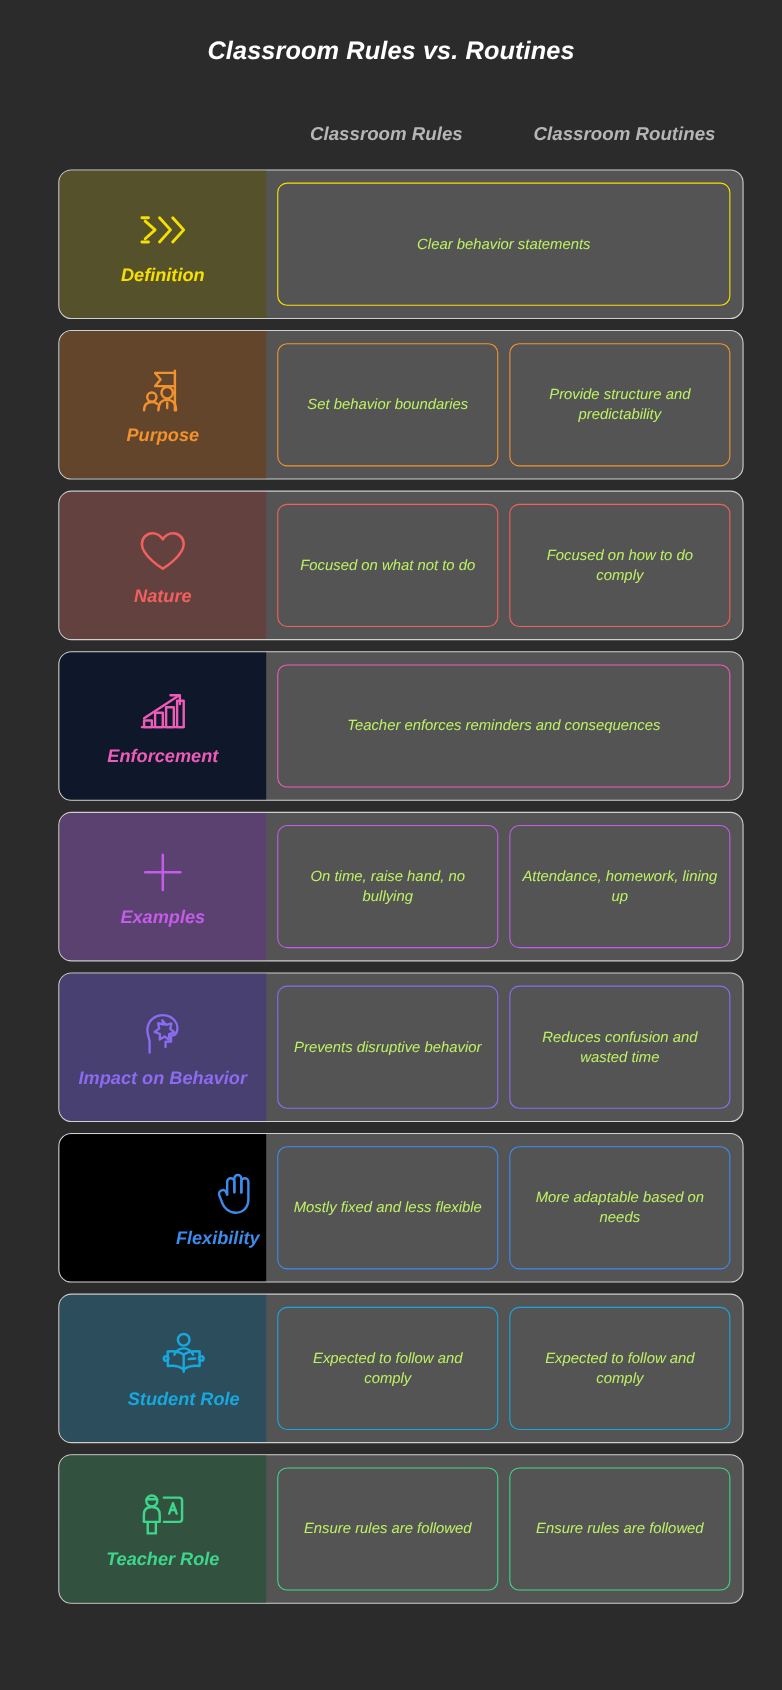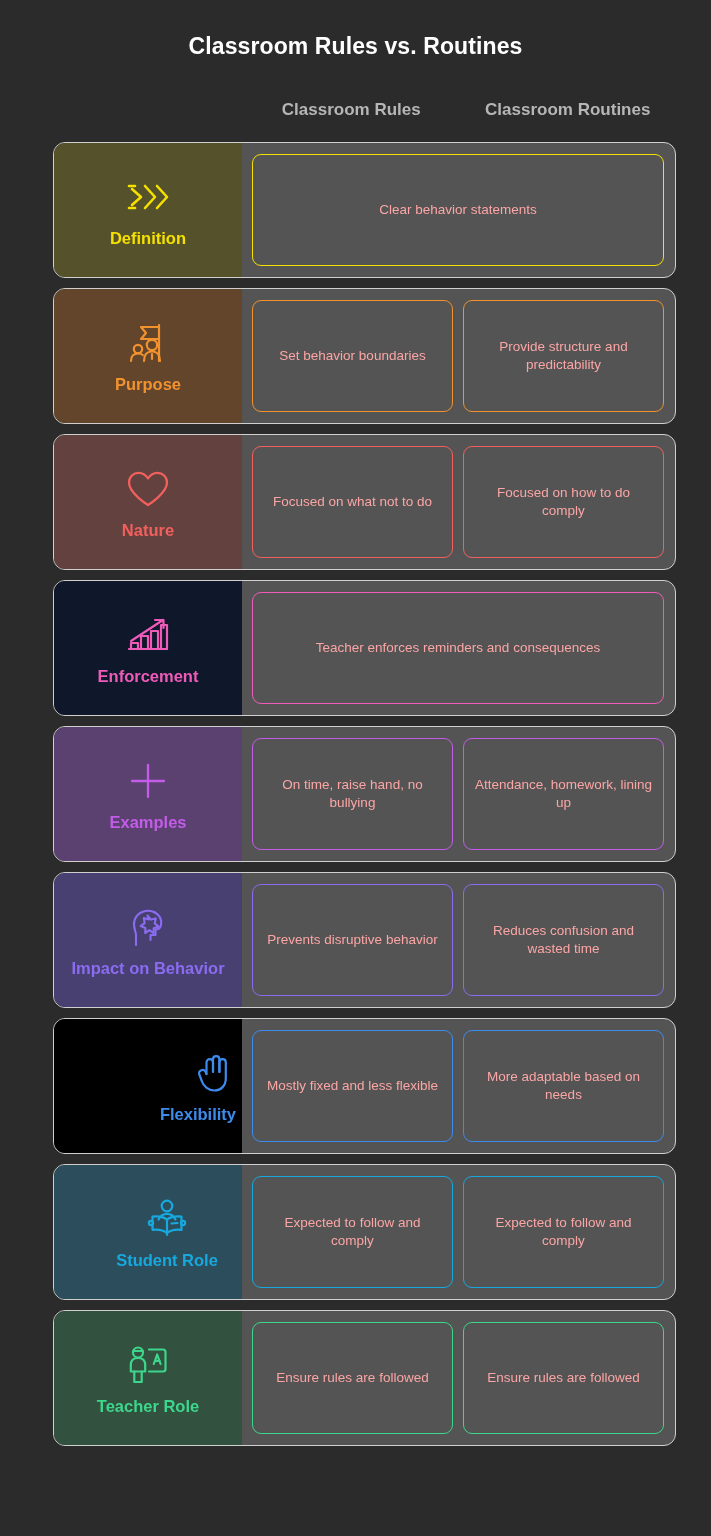--- a/index.html
+++ b/index.html
@@ -12,32 +12,33 @@
     height: 1536px;
     font-family: "Liberation Sans", sans-serif;
     overflow: hidden;
   }
   .page {
     position: relative;
     width: 711px;
     height: 1536px;
     background: #2b2b2b;
     box-sizing: border-box;
+    font-style: italic;
   }
   .title {
     text-align: center;
     color: #ffffff;
     font-size: 23px;
     font-weight: bold;
     letter-spacing: 0.1px;
     padding-top: 33px;
   }
   .col-headers {
     display: flex;
-    margin-top: 40px;
+    margin-top: 52px;
     padding-left: 53px;
     padding-right: 35px;
     box-sizing: border-box;
   }
   .ch-spacer {
     width: 190px;
     flex: 0 0 190px;
   }
   .ch-cell {
     flex: 1 1 0;
@@ -99,21 +100,21 @@
   }
   .cell {
     flex: 1 1 0;
     background: #545454;
     border-radius: 9px;
     border: 1.7px solid #888;
     display: flex;
     align-items: center;
     justify-content: center;
     text-align: center;
-    color: #fca5a5;
+    color: #bef264;
     font-size: 13.5px;
     line-height: 1.35;
     padding: 6px 10px;
     box-sizing: border-box;
   }
 </style>
 </head>
 <body>
 
 <div class="page">

